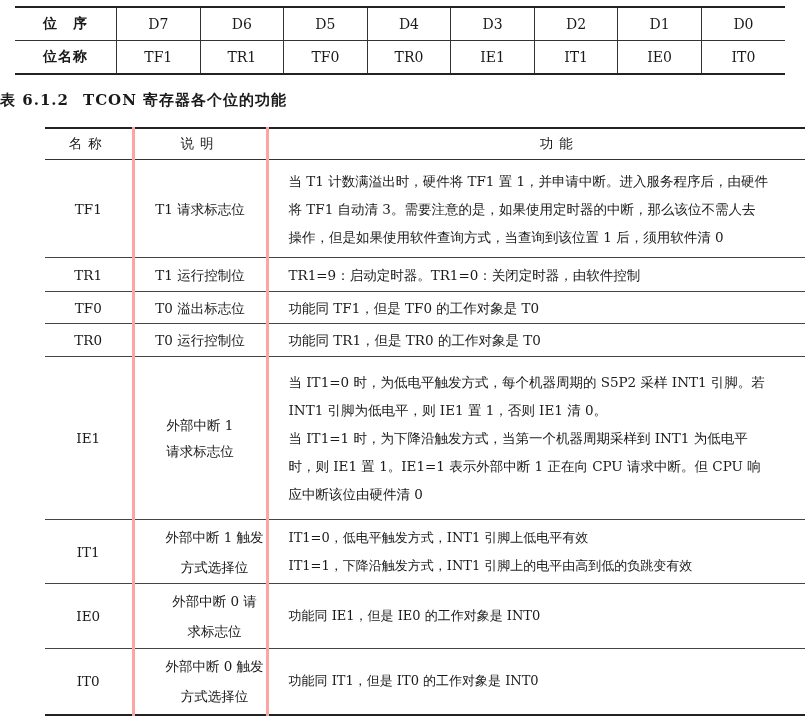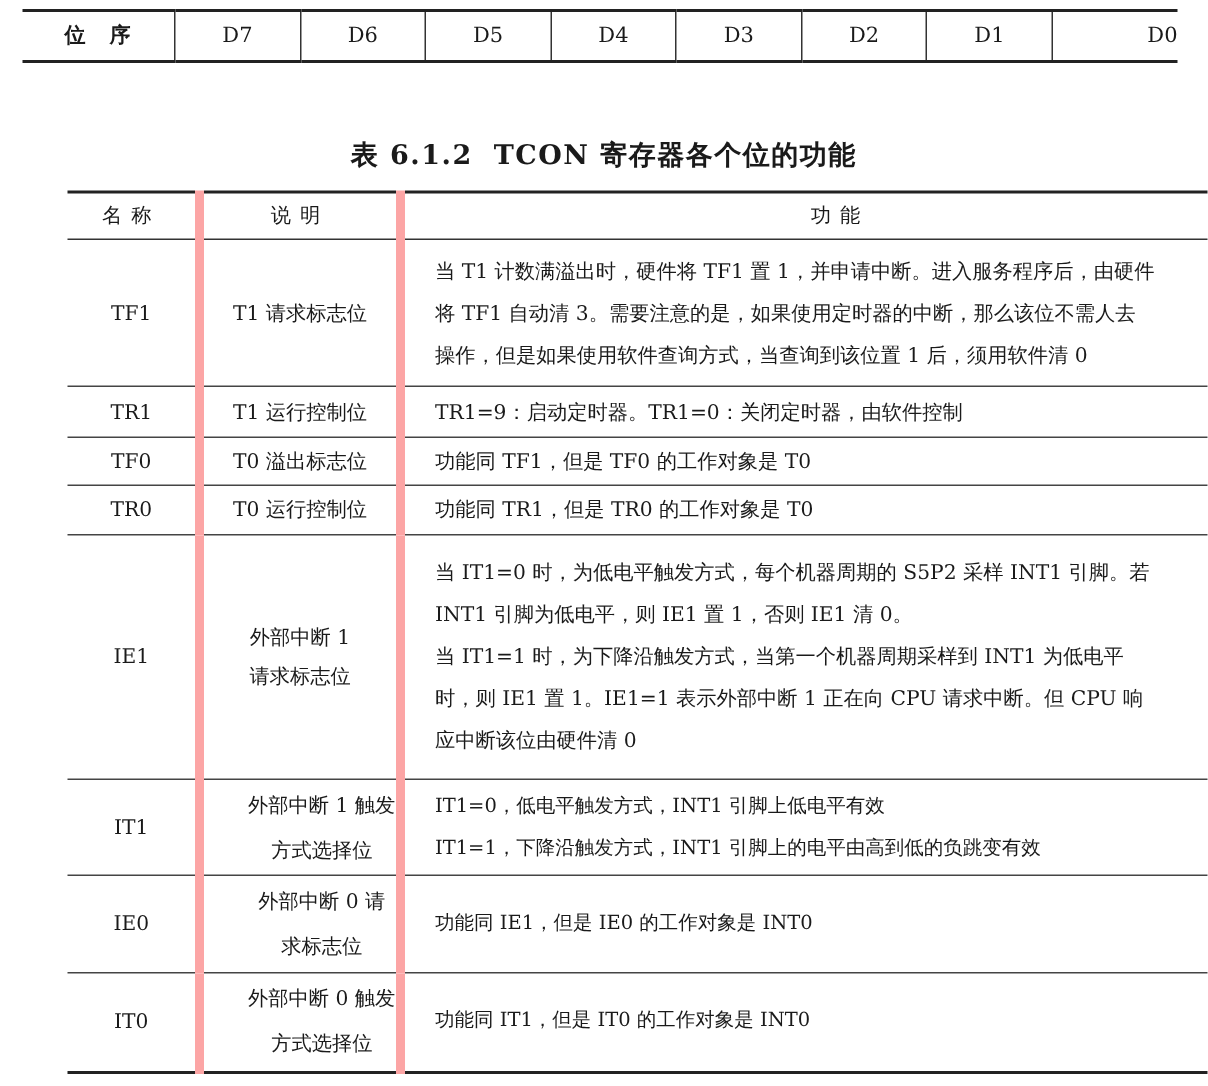--- a/index.html
+++ b/index.html
@@ -29,51 +29,50 @@
       border-left: 1px solid #333;
       border-right: 1px solid #333;
       text-align: center;
       height: 32px;
       padding: 0;
       vertical-align: middle;
     }
     .bit-table tr:first-child td { border-top: 2px solid #222; border-bottom: 1px solid #333; }
     .bit-table tr:last-child td { border-bottom: 2px solid #222; }
     .bit-table td:first-child { border-left: none; width: 101px; letter-spacing: 1px; font-weight: bold; }
-    .bit-table td:last-child { border-right: none; text-align: right; }
+    .bit-table td:last-child { border-right: none; }
 
     
     .caption {
       position: absolute;
       left: 0;
       top: 91px;
       width: 805px;
-      text-align: center;
-      font-size: 18px;
+      font-size: 15px;
       font-weight: bold;
       letter-spacing: 1px;
     }
     .caption .num { margin-right: 14px; }
 
     
     .func-table {
       position: absolute;
       left: 0;
       top: 127px;
       width: 805px;
       border-collapse: collapse;
       table-layout: fixed;
       font-size: 13.5px;
       margin-left: 45px;
     }
     .func-table col.c1 { width: 88px; }
     .func-table col.c2 { width: 134px; }
     .func-table col.c3 { width: 583px; }
     .func-table th, .func-table td {
-      border-left: 6px solid #fca5a5;
+      border-left: 3px solid #fca5a5;
       border-right: 1px solid #333;
       border-bottom: 1px solid #444;
       padding: 0;
       vertical-align: middle;
     }
     .func-table th:first-child, .func-table td:first-child { border-left: none; }
     .func-table th:last-child, .func-table td:last-child { border-right: none; }
     .func-table thead th {
       border-top: 2px solid #222;
       border-bottom: 1px solid #333;
@@ -112,20 +111,31 @@
     <td>位　序</td>
     <td>D7</td>
     <td>D6</td>
     <td>D5</td>
     <td>D4</td>
     <td>D3</td>
     <td>D2</td>
     <td>D1</td>
     <td>D0</td>
   </tr>
+  <tr>
+    <td>位名称</td>
+    <td>TF1</td>
+    <td>TR1</td>
+    <td>TF0</td>
+    <td>TR0</td>
+    <td>IE1</td>
+    <td>IT1</td>
+    <td>IE0</td>
+    <td>IT0</td>
+  </tr>
 </tbody>
   </table>
 
 <div class="caption">
   <span class="num">表 6.1.2</span><span>TCON 寄存器各个位的功能</span>
 </div>
 
 <table class="func-table">
   <colgroup>
     <col class="c1">

